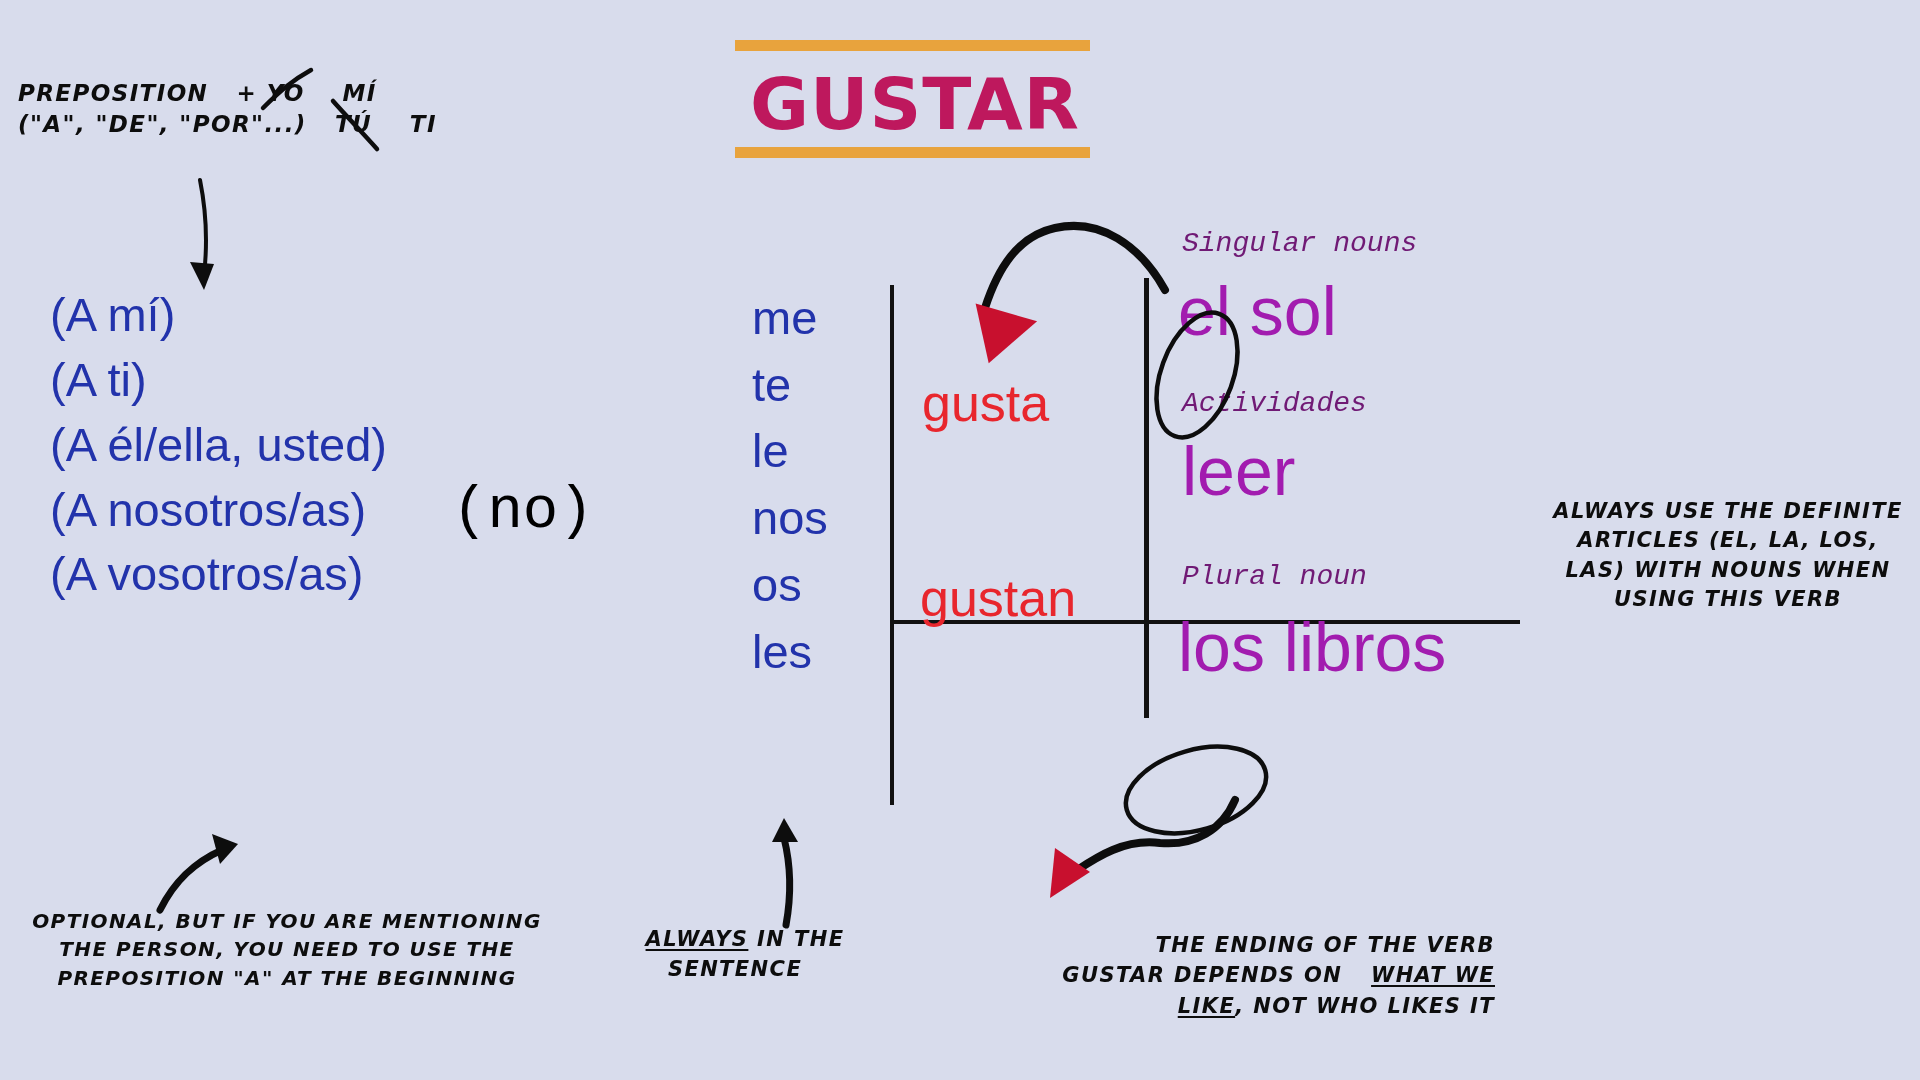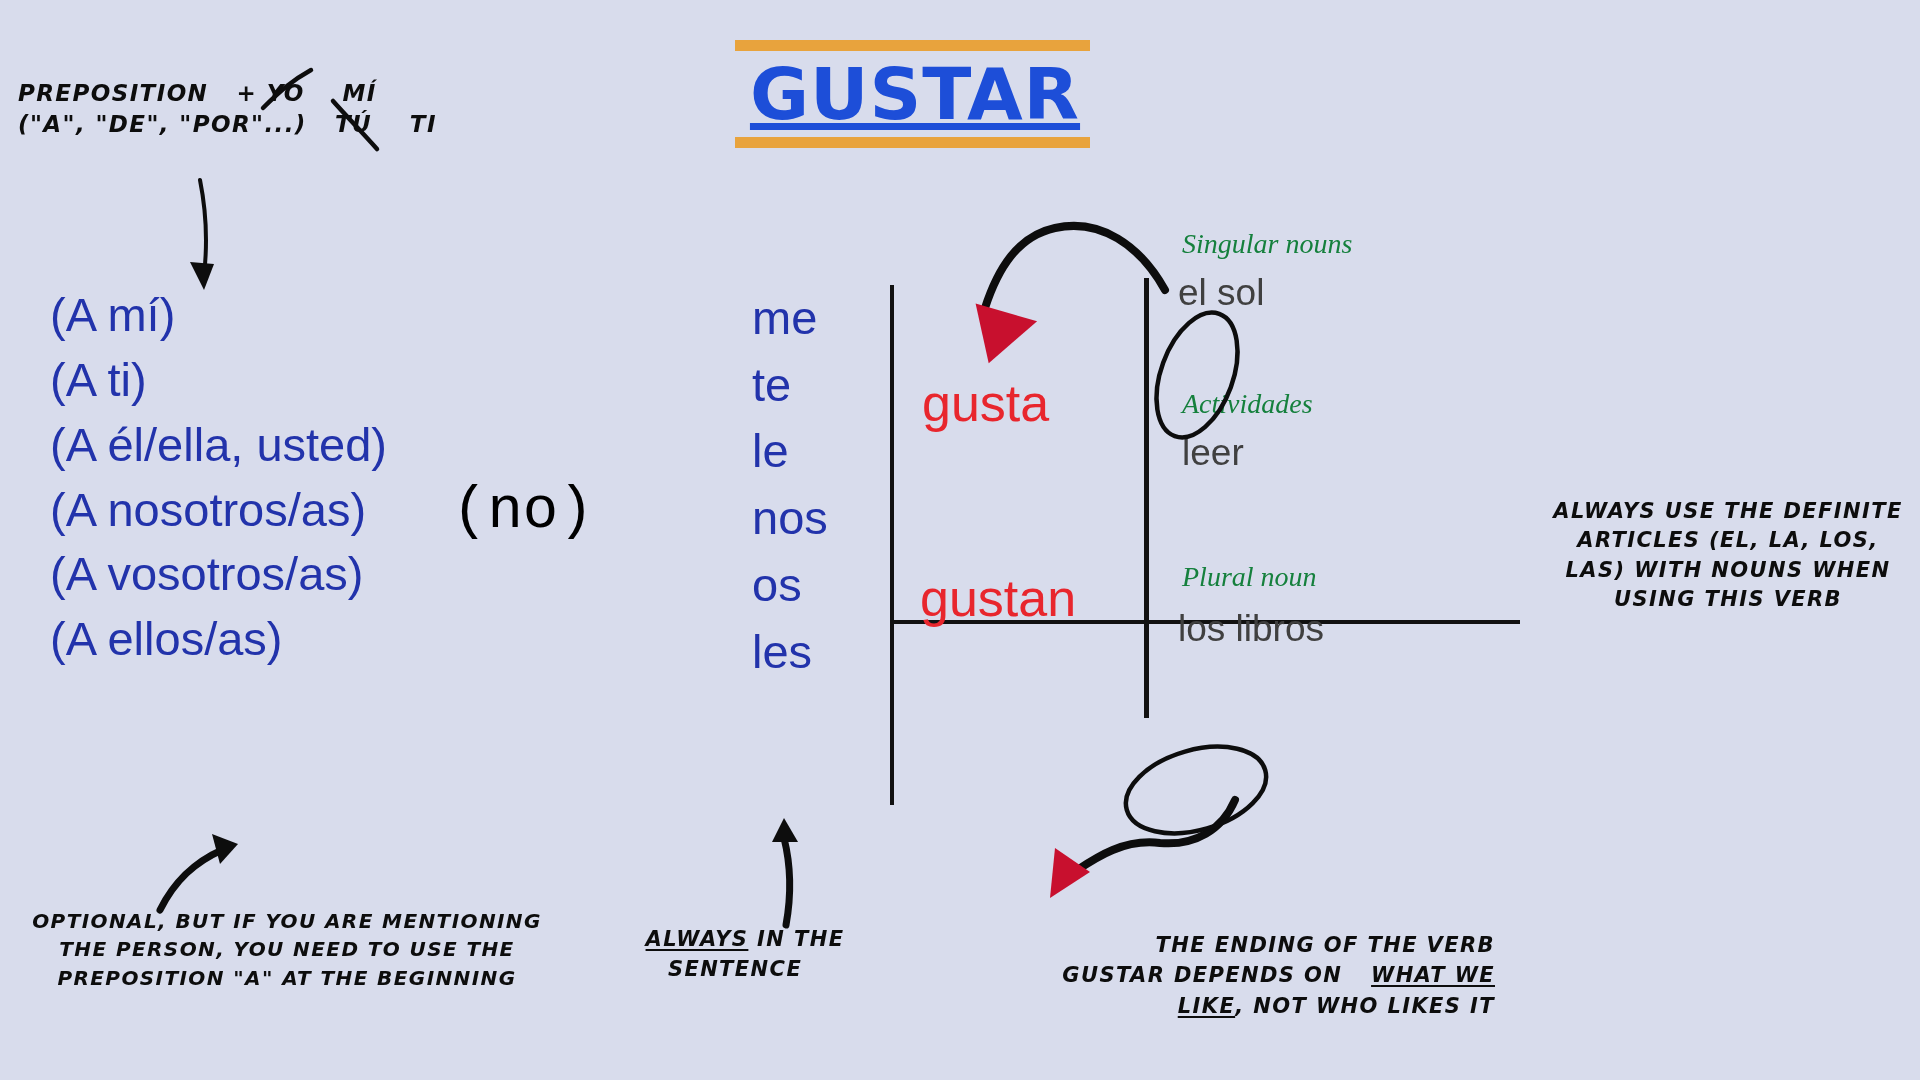--- a/index.html
+++ b/index.html
@@ -11,22 +11,22 @@
     position:relative;
   }
   .stage{position:absolute;left:0;top:0;width:1920px;height:1080px;}
   .abs{position:absolute;}
 
   
   #title-block{left:735px;top:40px;width:360px;text-align:center;}
   .title-rule{height:11px;background:#e8a33d;width:355px;}
   #title-text{
     font-family:"DejaVu Sans", sans-serif;
-    font-weight:bold;font-size:72px;color:#1d4ed8;
-    letter-spacing:1px;line-height:1.05;margin:6px 0 4px 0;text-decoration:underline;
+    font-weight:bold;font-size:72px;color:#be185d;
+    letter-spacing:1px;line-height:1.05;margin:16px 0 4px 0;
   }
 
   
   .hand{
     font-family:"DejaVu Sans", sans-serif;
     font-weight:bold;font-style:italic;
     color:#0d0d0d;
     letter-spacing:1.4px;
     line-height:1.28;
     text-transform:uppercase;
@@ -60,28 +60,28 @@
   #vline-mid{left:1144px;top:278px;width:5px;height:440px;background:#111;}
   #hline{left:890px;top:620px;width:630px;height:4px;background:#111;}
 
   
   .verb{color:#e8262d;font-size:52px;font-family:"Liberation Sans", sans-serif;white-space:nowrap;}
   #verb-gusta{left:922px;top:373px;}
   #verb-gustan{left:920px;top:568px;}
 
   
   .note-italic{
-    font-family:Liberation Serif, serif;
-    font-style:italic;color:#15803d;font-size:28px;white-space:nowrap;
+    font-family:Liberation Mono, monospace;
+    font-style:italic;color:#701a75;font-size:28px;white-space:nowrap;
   }
   #lbl-singular{left:1182px;top:228px;}
   #lbl-actividades{left:1182px;top:388px;}
   #lbl-plural{left:1182px;top:561px;}
 
-  .noun{color:#404040;font-size:37px;font-family:"Liberation Sans", sans-serif;white-space:nowrap;}
+  .noun{color:#a21caf;font-size:68px;font-family:"Liberation Sans", sans-serif;white-space:nowrap;}
   #noun-elsol{left:1178px;top:272px;}
   #noun-leer{left:1182px;top:432px;}
   #noun-loslibros{left:1178px;top:608px;}
 
   
   #right-note{left:1553px;top:497px;width:350px;text-align:center;font-size:21px;line-height:1.4;}
 
   
   #bottom-left-note{left:22px;top:907px;width:530px;text-align:center;font-size:20px;line-height:1.42;}
   #bottom-mid-note{left:610px;top:925px;width:250px;text-align:center;font-size:21px;line-height:1.42;}
@@ -127,21 +127,20 @@
       <span>TI</span>
     </div>
   </div>
 
   <div class="abs" id="pronoun-list">
     <div class="pronoun">(A mí)</div>
     <div class="pronoun">(A ti)</div>
     <div class="pronoun">(A él/ella, usted)</div>
     <div class="pronoun">(A nosotros/as)</div>
     <div class="pronoun">(A vosotros/as)</div>
-    <div class="pronoun">(A ellos/as)</div>
   </div>
 
   <div class="abs" id="no-word">(no)</div>
 
   <div class="abs" id="iop-list">
     <div class="iop">me</div>
     <div class="iop">te</div>
     <div class="iop">le</div>
     <div class="iop">nos</div>
     <div class="iop">os</div>

